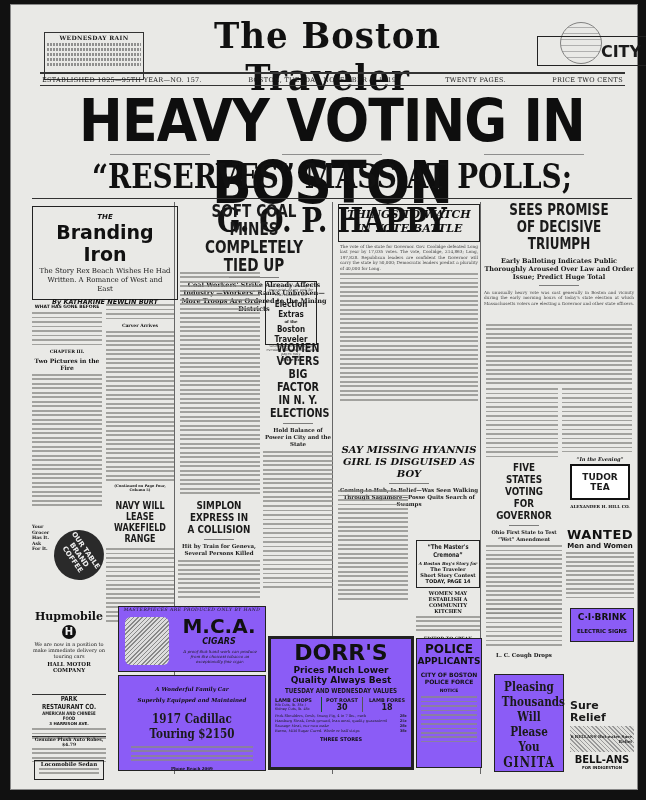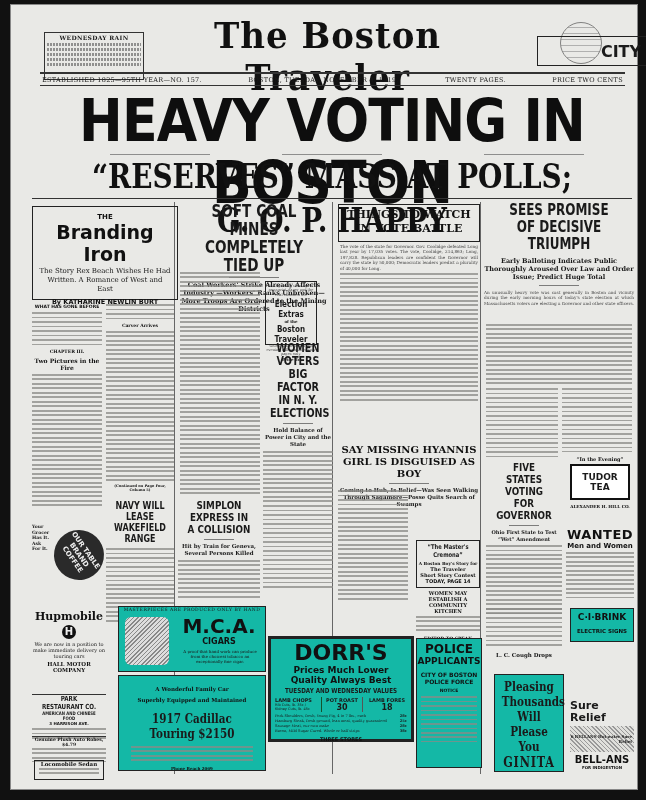--- a/index.html
+++ b/index.html
@@ -16,22 +16,22 @@
   .banner{left:22px;top:86px;width:600px;text-align:center;font-family:"DejaVu Sans",sans-serif;font-weight:bold;font-size:58px;line-height:62px;letter-spacing:-1px;transform:scaleX(0.9);transform-origin:center;color:#0e0e0e;}
   .sub{left:22px;top:150px;width:600px;text-align:center;font-family:"DejaVu Serif",serif;font-weight:bold;font-size:34px;line-height:44px;transform:scaleX(0.82);transform-origin:center;color:#111;}
   .rule{height:1px;background:#333;}
   .vline{position:absolute;top:198px;bottom:16px;width:1px;background:#666;}
   .box{border:1.5px solid #222;box-sizing:border-box;}
   .hd{font-family:"DejaVu Sans",sans-serif;font-weight:bold;text-align:center;color:#111;}
   .hd-cond{font-family:"DejaVu Sans",sans-serif;font-weight:bold;text-align:center;transform:scaleX(0.8);transform-origin:center;}
   .deck{font-family:"DejaVu Serif",serif;font-weight:bold;text-align:center;font-size:6.5px;line-height:8px;}
   .txt{font-size:4.2px;line-height:5.4px;color:#444;text-align:justify;}
   .lines{background:repeating-linear-gradient(180deg,#8a8a86 0 1.8px,transparent 1.8px 4.5px);opacity:.75;}
-  .ital{}
-  .ad{position:absolute;box-sizing:border-box;border:1.5px solid #222;background:#14b8a6;}
+  .ital{font-style:italic;}
+  .ad{position:absolute;box-sizing:border-box;border:1.5px solid #222;background:#8b5cf6;}
 </style>
 </head>
 <body>
 
 <div class="page">
 
   <div class="abs weather">
     <div class="wt">WEDNESDAY RAIN</div>
     <div class="wl"></div>
       <div class="wl"></div>
@@ -191,21 +191,21 @@
 
   <div class="ad" style="left:406px;top:634px;width:66px;height:130px;">
     <div class="hd" style="font-size:12px;line-height:13px;margin-top:4px;">POLICE</div>
     <div class="hd" style="font-size:9px;line-height:11px;">APPLICANTS</div>
     <div class="hd" style="font-size:6px;margin-top:4px;">CITY OF BOSTON</div>
     <div class="hd" style="font-size:6px;">POLICE FORCE</div>
     <div class="hd" style="font-size:4.5px;margin-top:3px;">NOTICE</div>
     <div class="lines" style="height:46px;margin:3px 4px;"></div>
   </div>
 
-  <div class="ad" style="left:258px;top:632px;width:146px;height:106px;border-width:3px;">
+  <div class="ad" style="left:258px;top:632px;width:146px;height:134px;border-width:3px;">
     <div class="hd" style="font-size:22px;line-height:24px;margin-top:2px;">DORR'S</div>
     <div class="hd" style="font-size:9px;line-height:10px;">Prices Much Lower</div>
     <div class="hd" style="font-size:9px;line-height:10px;">Quality Always Best</div>
     <div class="hd-cond" style="font-size:7px;margin-top:2px;">TUESDAY AND WEDNESDAY VALUES</div>
     <div style="display:flex;justify-content:space-between;padding:2px 4px;font-family:'DejaVu Sans',sans-serif;font-size:5px;font-weight:bold;">
       <div style="width:42px;">
         <div>LAMB CHOPS</div>
         <div style="font-size:3.5px;font-weight:normal;">Rib Cuts, lb. 35c / Kidney Cuts, lb. 45c</div>
       </div>
       <div style="width:40px;text-align:center;border-left:1px solid #14532d;border-right:1px solid #555;">

